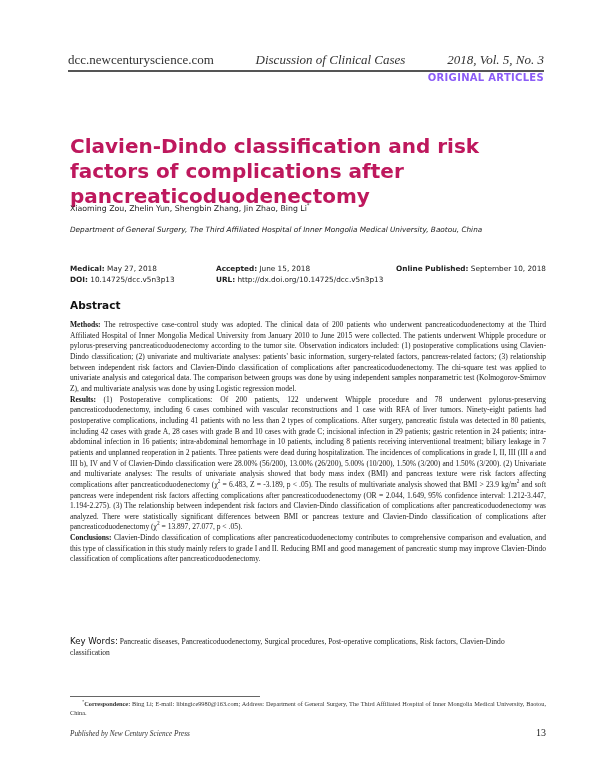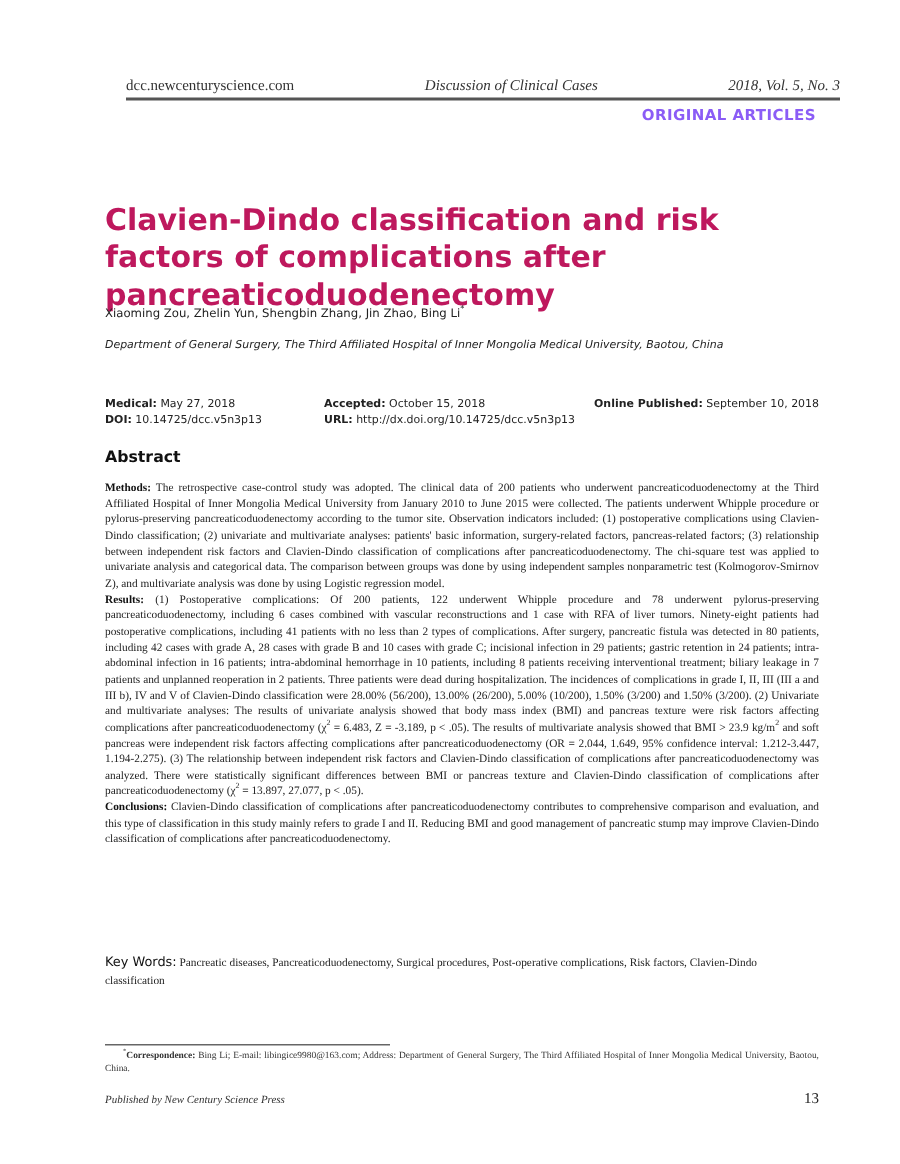--- a/index.html
+++ b/index.html
@@ -1,20 +1,20 @@
 <!DOCTYPE html>
 <html><head>
 <meta charset="utf-8">
 <style>
   html, body { margin: 0; padding: 0; background: #ffffff; }
   body { width: 600px; height: 776px; position: relative; overflow: hidden; color: #1a1a1a; }
   .page { position: absolute; left: 68px; top: 0; width: 476px; }
   .running-header {
-    position: absolute; top: 52px; left: 16px; width: 476px;
-    font-family: "Liberation Serif", serif; font-size: 10px; font-style: italic; color: #333;
+    position: absolute; top: 52px; left: 0; width: 476px;
+    font-family: "Liberation Serif", serif; font-size: 13px; font-style: italic; color: #333;
     display: flex; justify-content: space-between;
     padding-bottom: 2px;
     border-bottom: 2px double #555;
   }
   .running-header span.site { font-style: normal; }
   .section-label {
     position: absolute; top: 72px; right: 0;
     font-family: "DejaVu Sans", sans-serif; font-weight: bold; font-size: 10px; letter-spacing: 0.3px; color: #8b5cf6;
   }
   .title {
@@ -81,21 +81,21 @@
 
   <div class="authors">
     <span>Xiaoming Zou, Zhelin Yun, Shengbin Zhang, Jin Zhao, Bing Li</span><sup>*</sup>
   </div>
 
   <div class="affiliation">Department of General Surgery, The Third Affiliated Hospital of Inner Mongolia Medical University, Baotou, China</div>
 
   <div class="meta">
     <div class="row">
       <span class="cell" style="left:0"><b>Medical:</b> <span>May 27, 2018</span></span>
-      <span class="cell" style="left:146px"><b>Accepted:</b> <span>October 15, 2018</span></span>
+      <span class="cell" style="left:146px"><b>Accepted:</b> <span>June 15, 2018</span></span>
       <span class="cell" style="right:0"><b>Online Published:</b> <span>September 10, 2018</span></span>
     </div>
     <div class="row">
       <span class="cell" style="left:0"><b>DOI:</b> <span>10.14725/dcc.v5n3p13</span></span>
       <span class="cell" style="left:146px"><b>URL:</b> <span>http://dx.doi.org/10.14725/dcc.v5n3p13</span></span>
     </div>
   </div>
 
   <div class="abstract-heading">Abstract</div>
 

